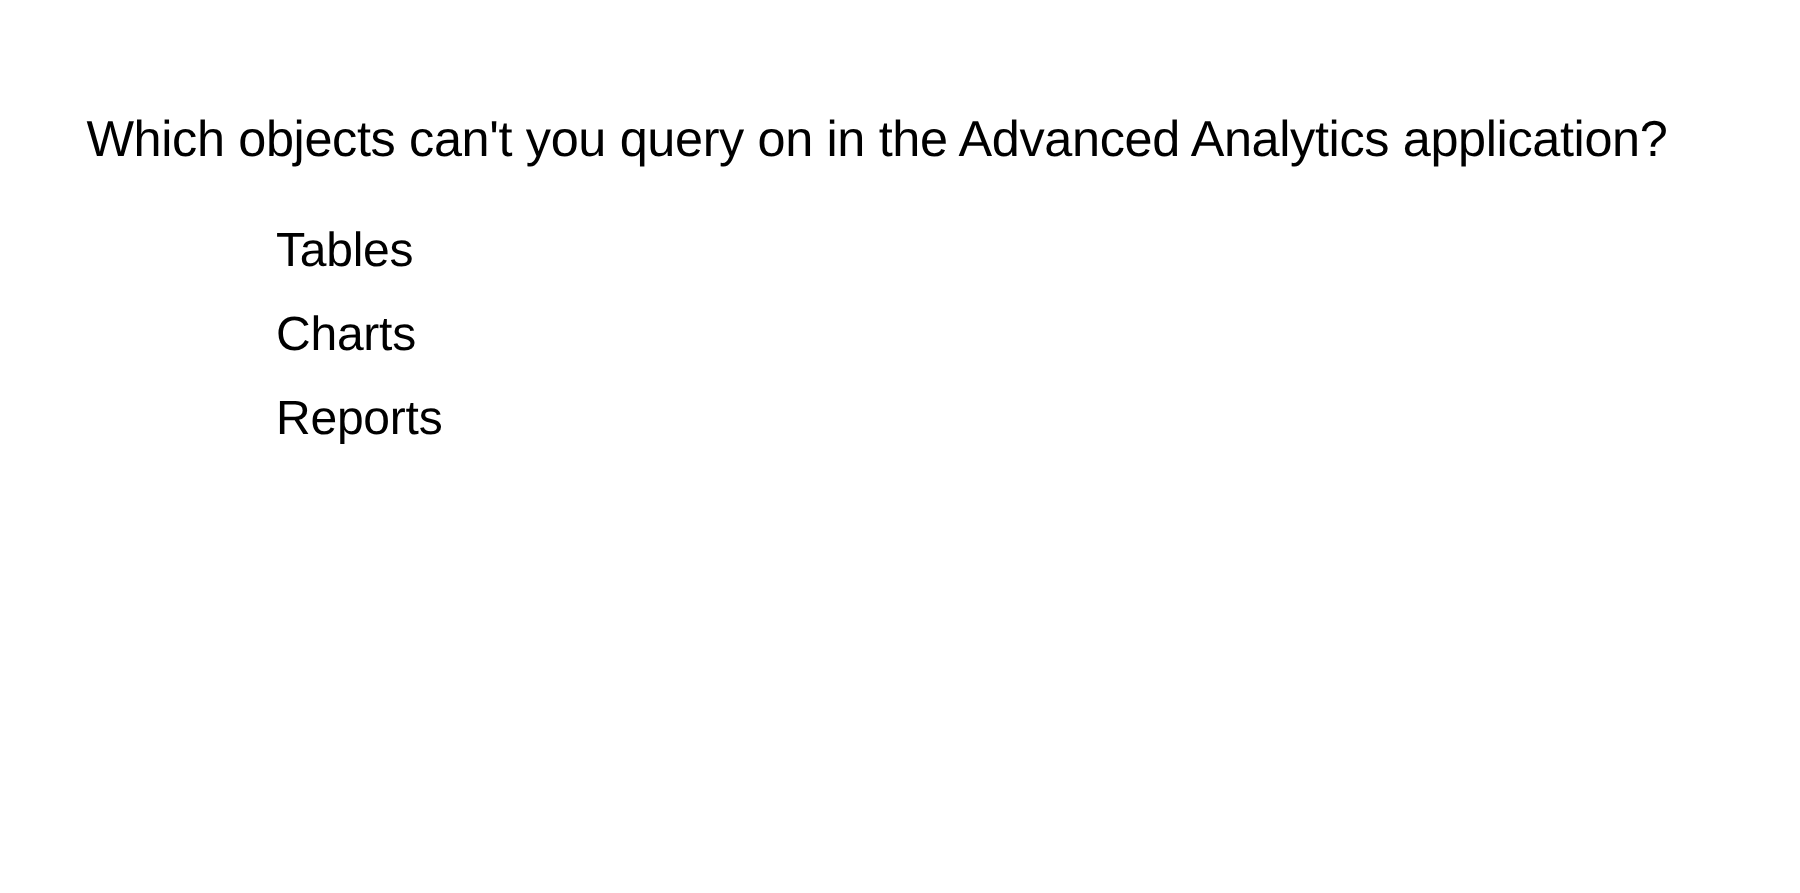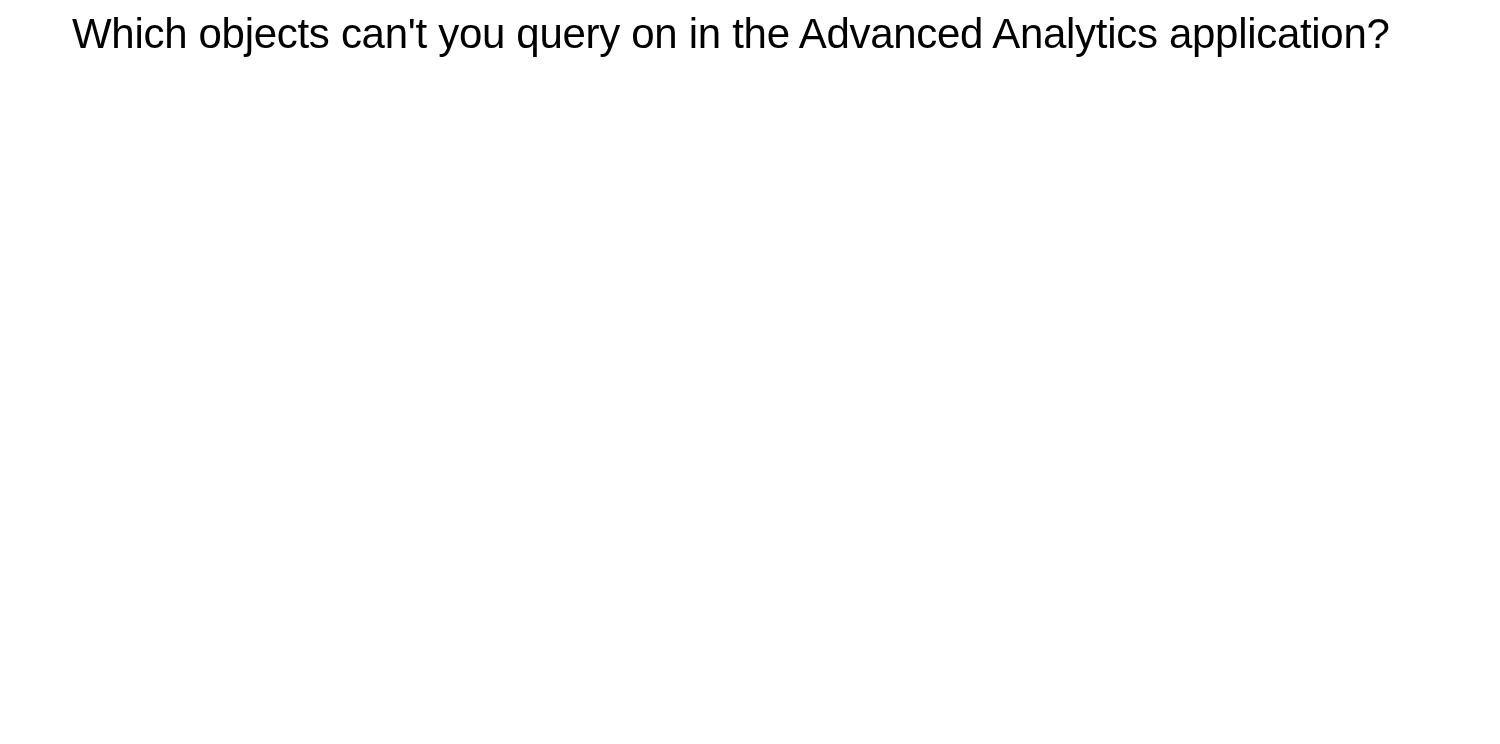--- a/index.html
+++ b/index.html
@@ -8,20 +8,21 @@
       box-sizing: border-box;
     }
     body {
       width: 1500px;
       height: 744px;
       background: #ffffff;
       font-family: -apple-system, BlinkMacSystemFont, "Segoe UI", Helvetica, Arial, sans-serif;
       color: #000000;
     }
     .content {
+      padding-top: 82px;
       padding-left: 72px;
       padding-right: 72px;
     }
     .question {
       font-size: 42px;
       line-height: 1.62;
       font-weight: 400;
       letter-spacing: -0.3px;
     }
     .options {
@@ -34,14 +35,17 @@
       font-weight: 400;
       letter-spacing: -0.2px;
     }
   </style>
 </head>
 <body>
 
 <div class="content">
   <div class="question">Which objects can't you query on in the Advanced Analytics application?</div>
   <div class="options">
+    <div class="option">Tables</div>
+    <div class="option">Charts</div>
+    <div class="option">Reports</div>
   </div>
 </div>
 
 </body></html>

